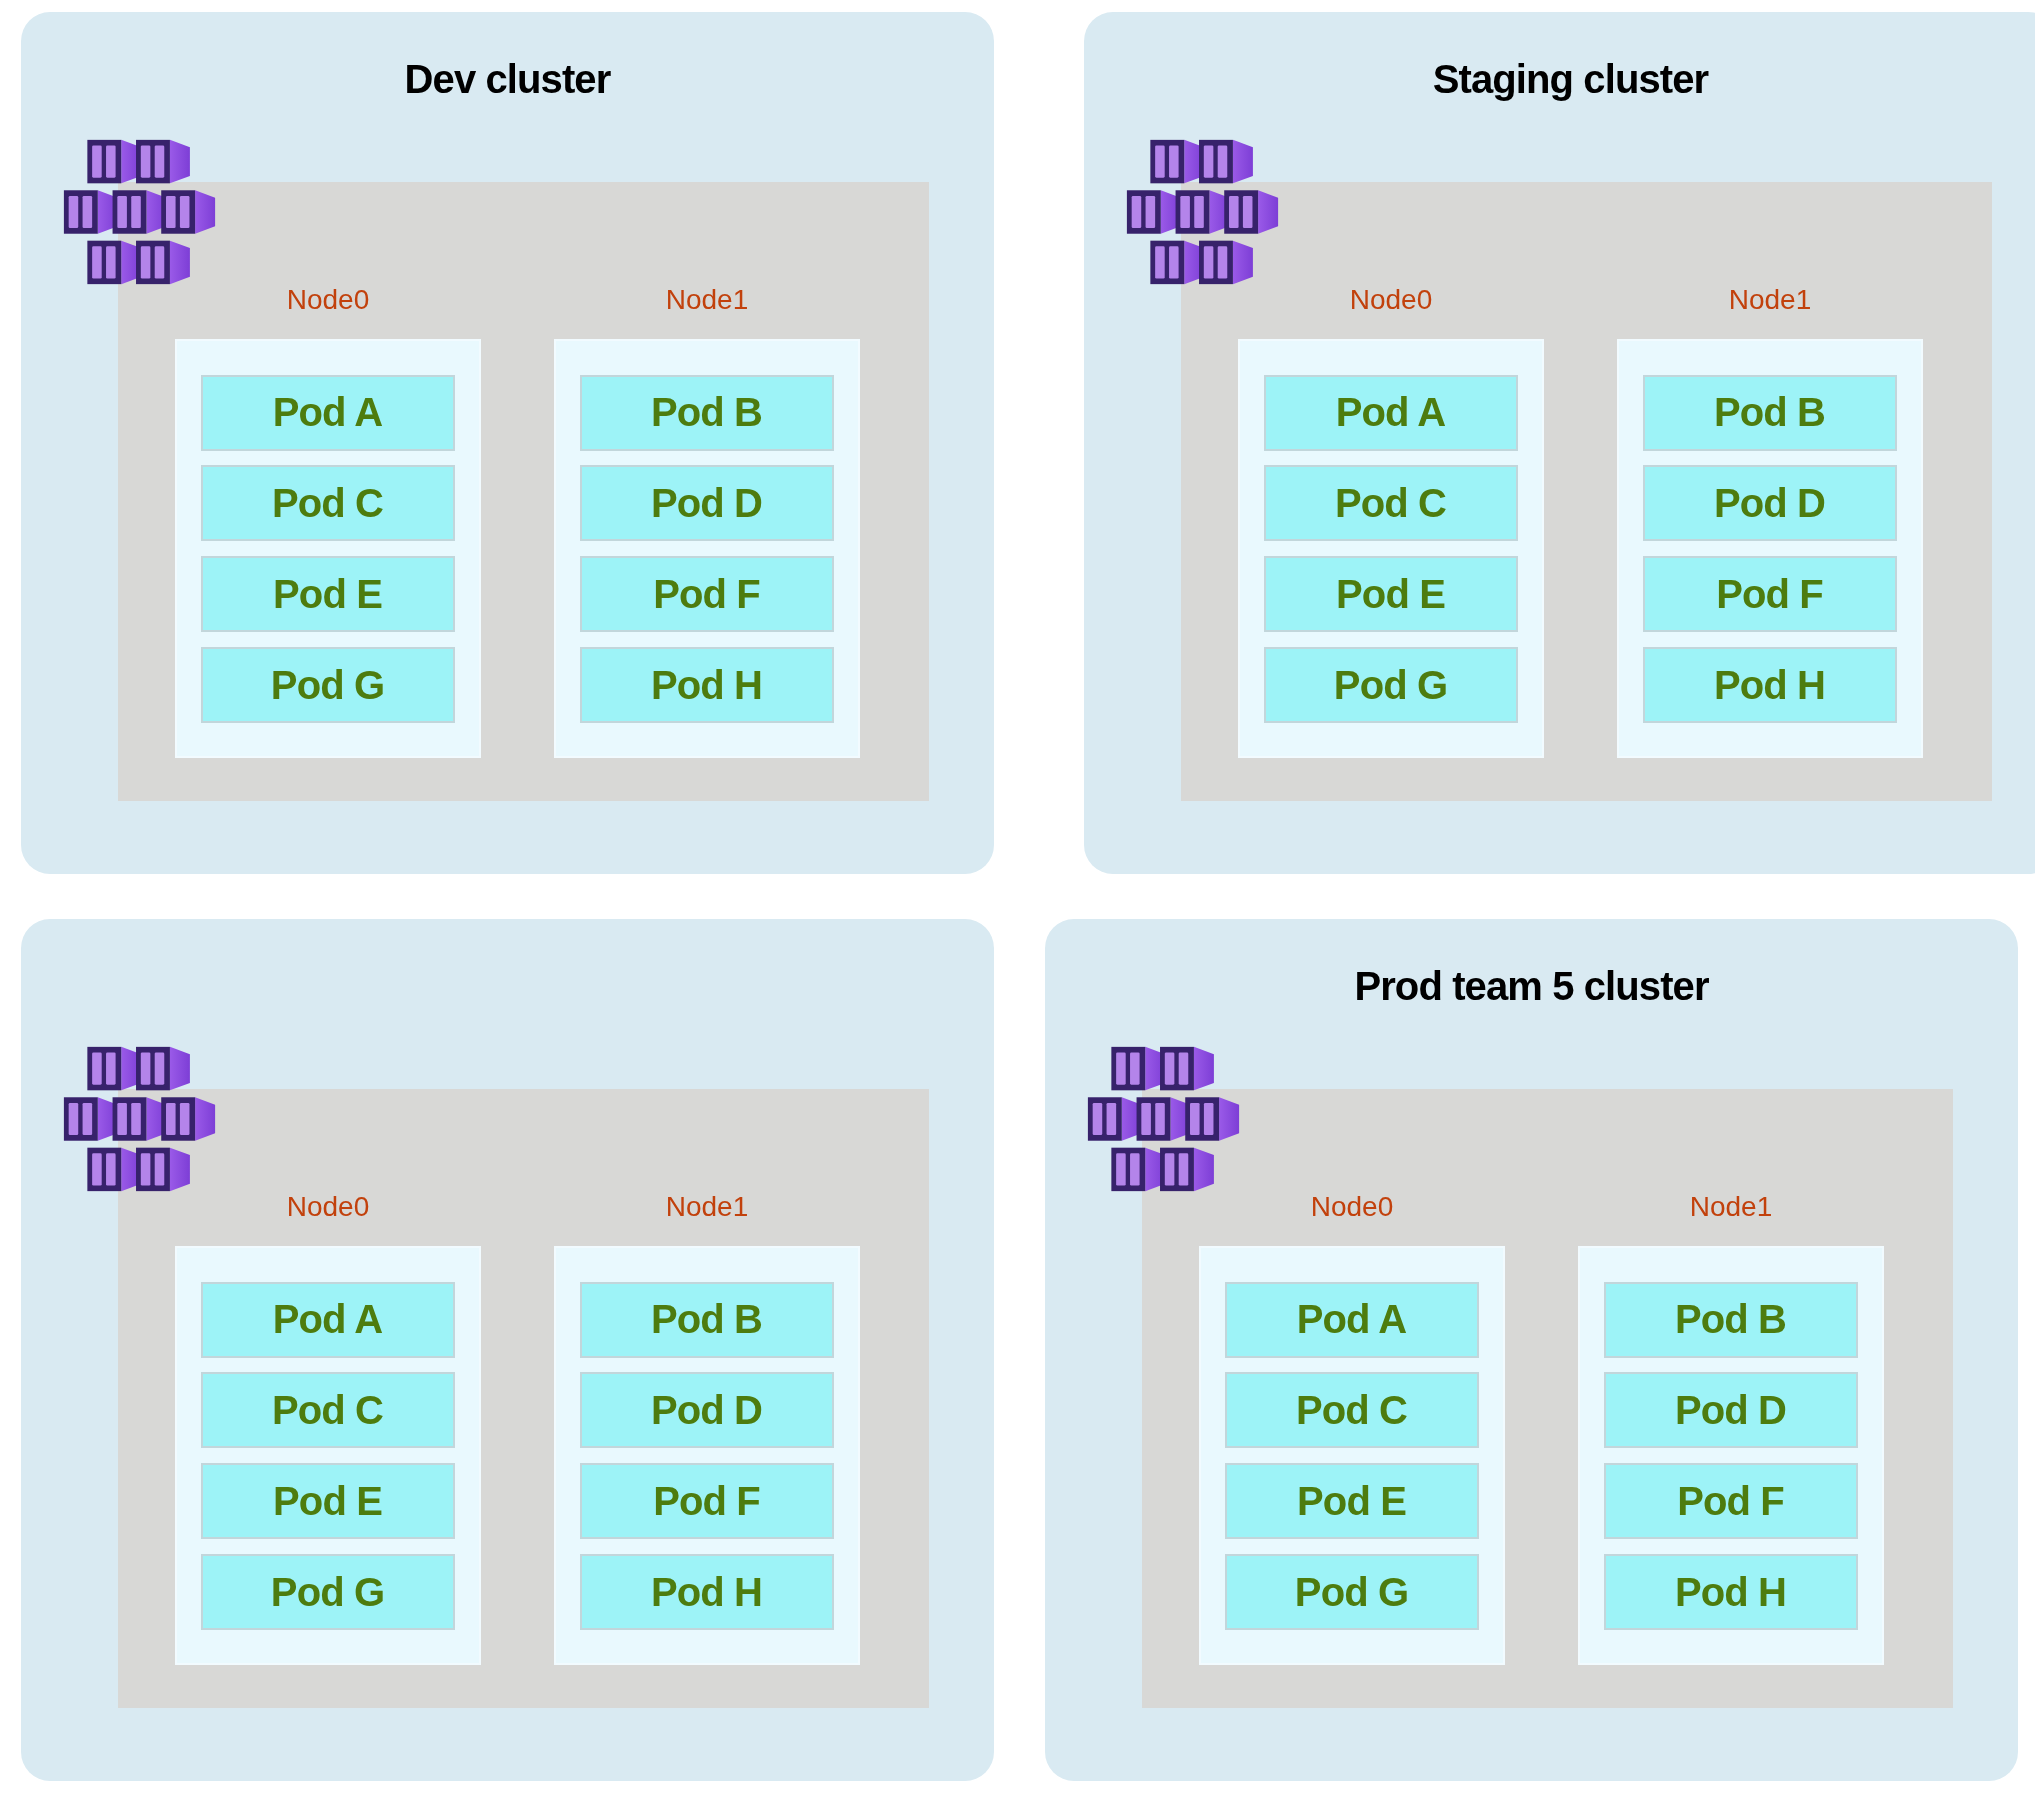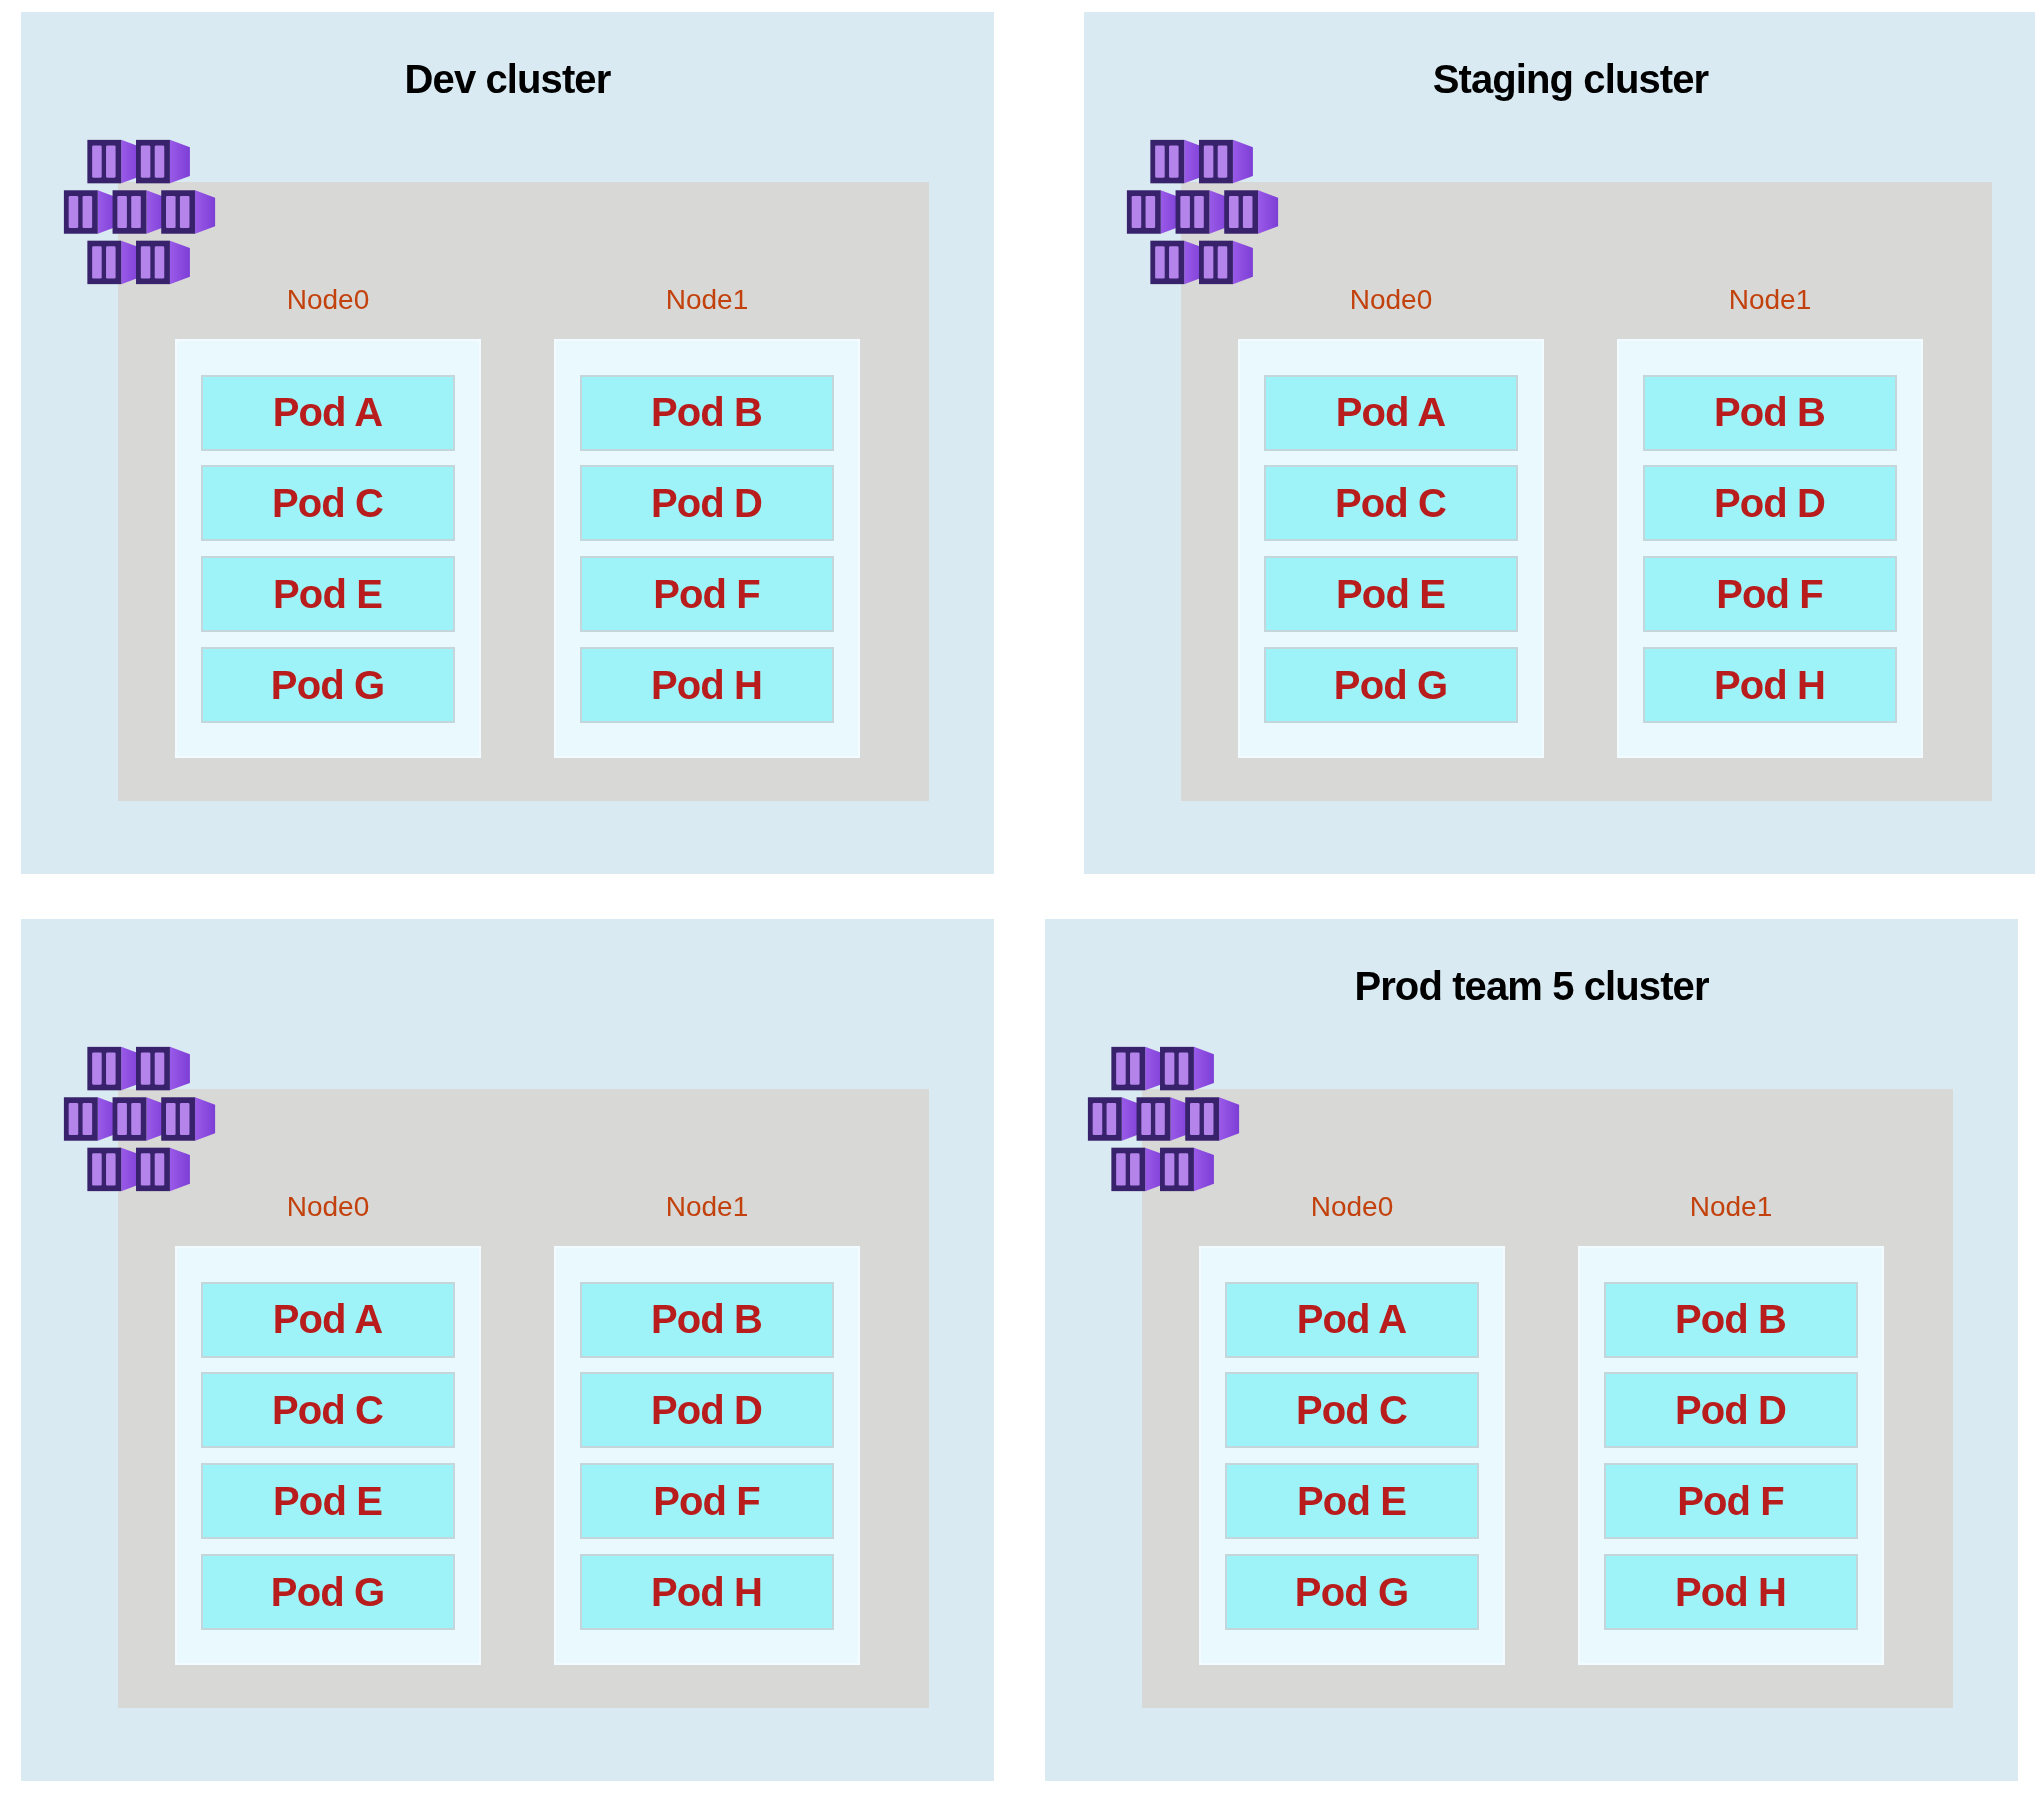--- a/index.html
+++ b/index.html
@@ -7,20 +7,21 @@
     width: 2035px; height: 1794px;
     background: #ffffff;
     font-family: "Liberation Sans", sans-serif;
     position: relative;
     overflow: hidden;
   }
   .cluster {
     position: absolute;
     width: 973px; height: 862px;
     background: #d9eaf2;
+    border-radius: 29px;
   }
   .cluster-title {
     position: absolute;
     top: 45px; left: 0; width: 100%;
     margin: 0;
     text-align: center;
     font-size: 40px; font-weight: bold;
     letter-spacing: -0.9px;
     color: #000000;
   }
@@ -60,21 +61,21 @@
   }
   .pod {
     box-sizing: border-box;
     width: 254px; height: 76px;
     margin-bottom: 14.8px;
     background: #9df3f7;
     border: 2.6px solid #c2d6db;
     display: flex; align-items: center; justify-content: center;
     font-size: 40px; font-weight: bold;
     letter-spacing: -0.9px;
-    color: #b91c1c;
+    color: #4d7c0f;
   }
   #svg-defs { position: absolute; width: 0; height: 0; }
 </style>
 </head>
 <body>
 
 <svg id="svg-defs" aria-hidden="true">
   <defs>
     <linearGradient id="sideGrad" x1="0" y1="0" x2="1" y2="0">
       <stop offset="0" stop-color="#9a5ae8"></stop>

